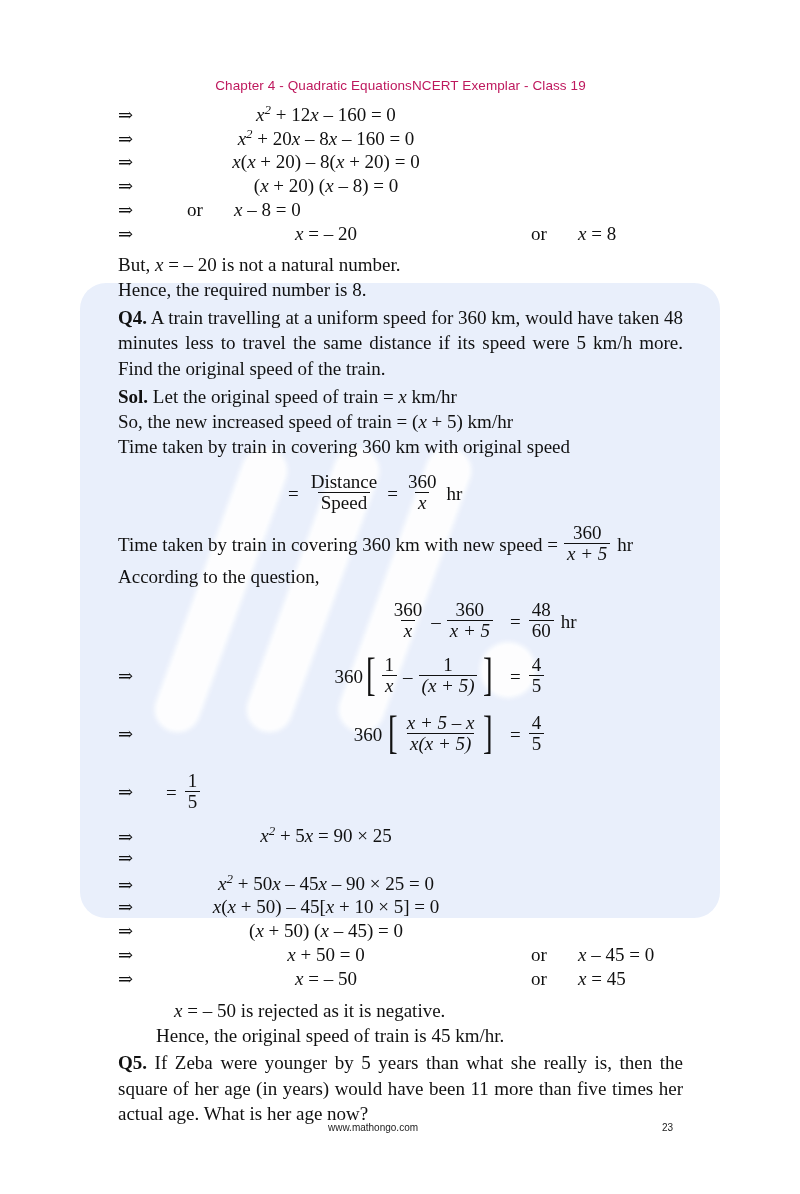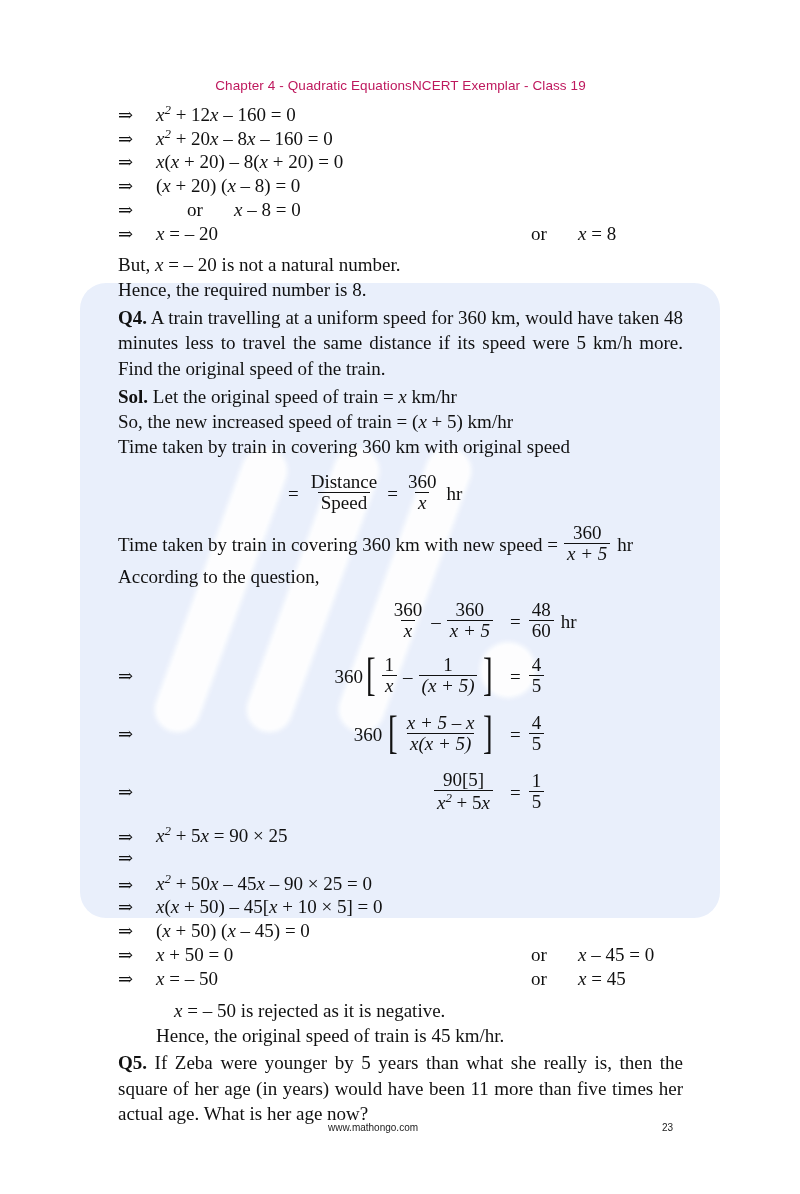--- a/index.html
+++ b/index.html
@@ -90,21 +90,21 @@
   }
 
   .eqline {
     display: flex;
     align-items: baseline;
     height: 24px;
   }
   .arrow { width: 38px; flex: 0 0 38px; font-size: 18px; }
   .eq-main {
     flex: 0 0 340px;
-    text-align: left;
+    text-align: center;
     padding-right: 4px;
     white-space: nowrap;
   }
   .eq-or {
     flex: 0 0 78px;
     text-align: center;
   }
   .eq-alt {
     flex: 1;
     white-space: nowrap;
@@ -359,26 +359,20 @@
         <span style="margin-right:5px;">=</span>
         <span class="frac">
           <span class="num">4</span>
           <span class="den">5</span>
         </span>
       </span>
     </div>
 
     <div class="math-row" style="height:58px;">
       <span class="arrow-cell">⇒</span>
-      <span class="math-cell">
-        <span class="frac">
-          <span class="num">90[5]</span>
-          <span class="den"><i>x</i><sup>2</sup> + 5<i>x</i></span>
-        </span>
-      </span>
       <span class="rhs-cell">
         <span style="margin-right:5px;">=</span>
         <span class="frac">
           <span class="num">1</span>
           <span class="den">5</span>
         </span>
       </span>
     </div>
 
     <div style="margin-top:4px;">

